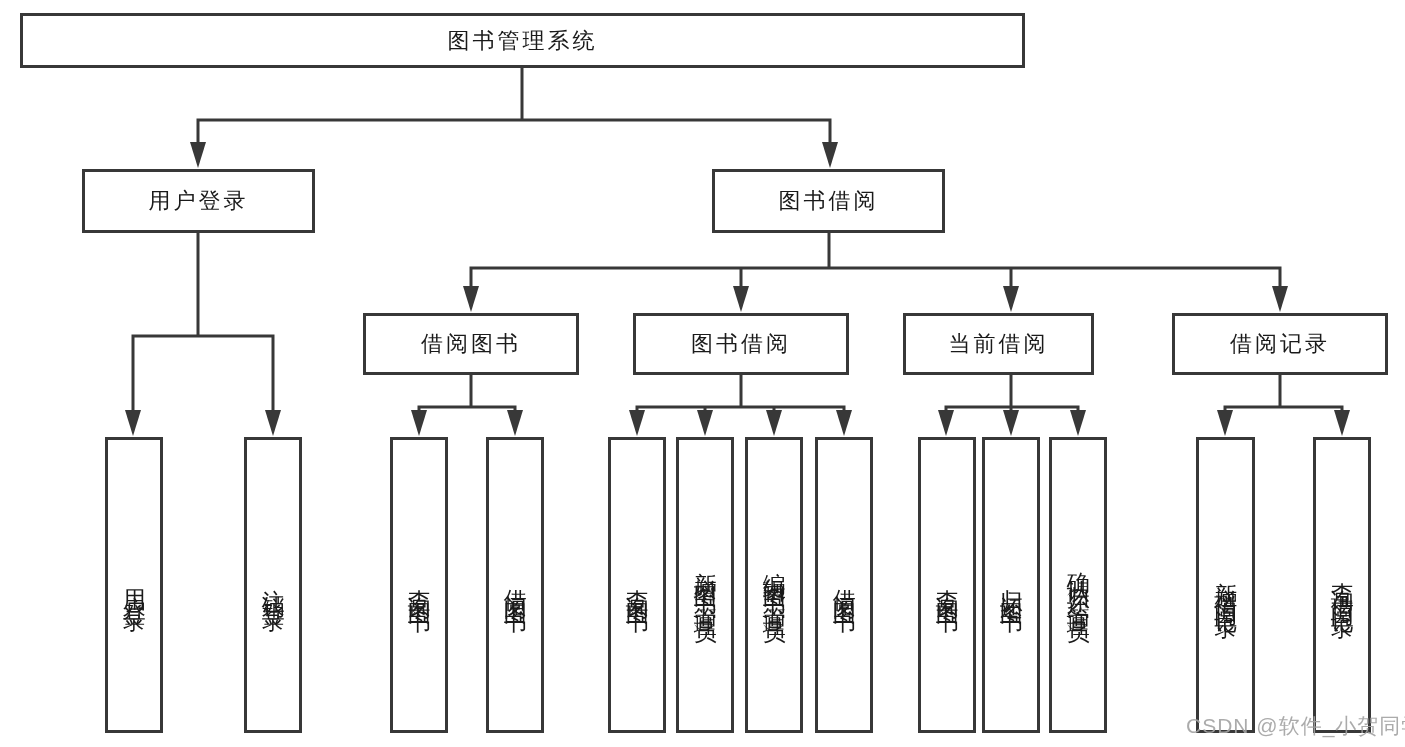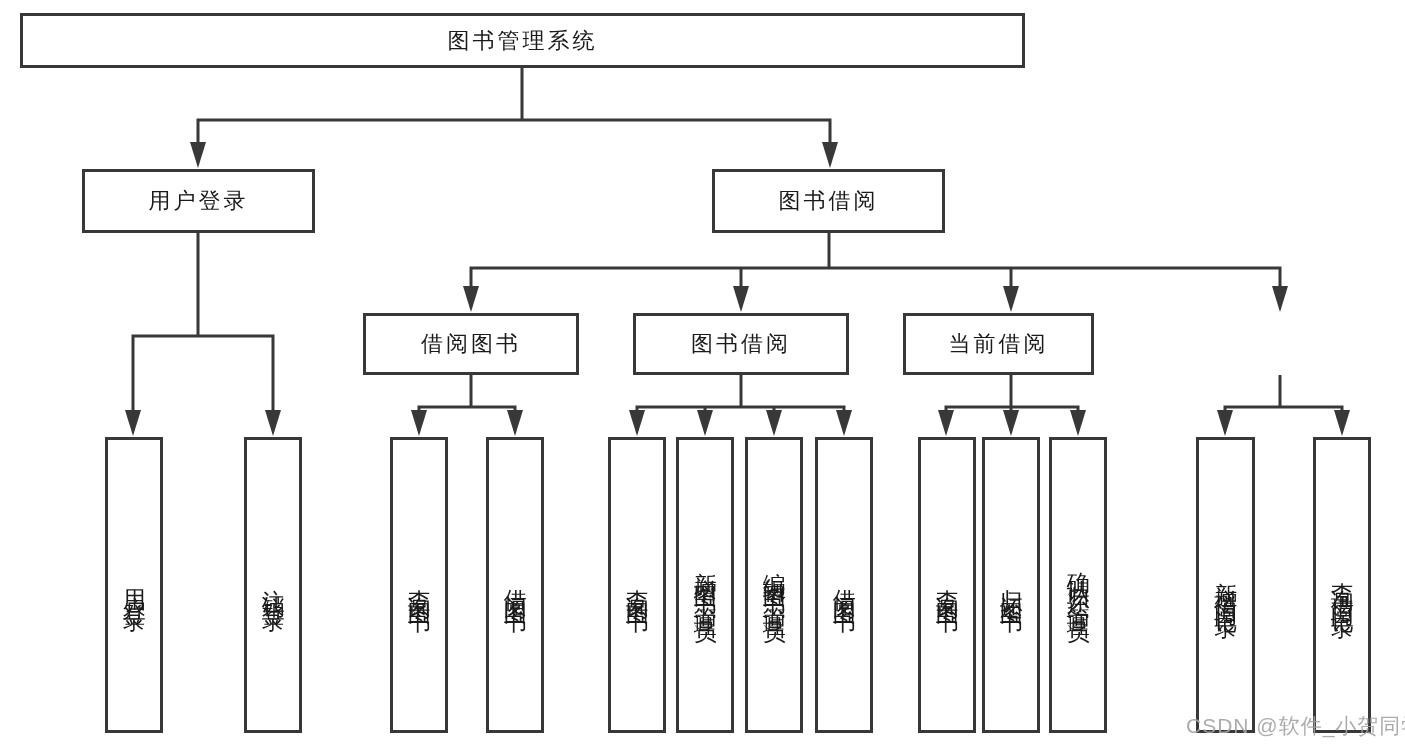--- a/index.html
+++ b/index.html
@@ -92,20 +92,23 @@
 
   <div class="node" style="left:363px;top:313px;width:216px;height:62px">
     <span class="lbl">借阅图书</span>
   </div>
   <div class="node" style="left:633px;top:313px;width:216px;height:62px">
     <span class="lbl">图书借阅</span>
   </div>
   <div class="node" style="left:903px;top:313px;width:191px;height:62px">
     <span class="lbl">当前借阅</span>
   </div>
+  <div class="node" style="left:1172px;top:313px;width:216px;height:62px">
+    <span class="lbl">借阅记录</span>
+  </div>
 
   <div class="node" style="left:105px;top:437px;width:58px;height:296px">
     <span class="vlbl">用户登录</span>
   </div>
   <div class="node" style="left:244px;top:437px;width:58px;height:296px">
     <span class="vlbl">注销登录</span>
   </div>
 
   <div class="node" style="left:390px;top:437px;width:58px;height:296px">
     <span class="vlbl">查询图书</span>

